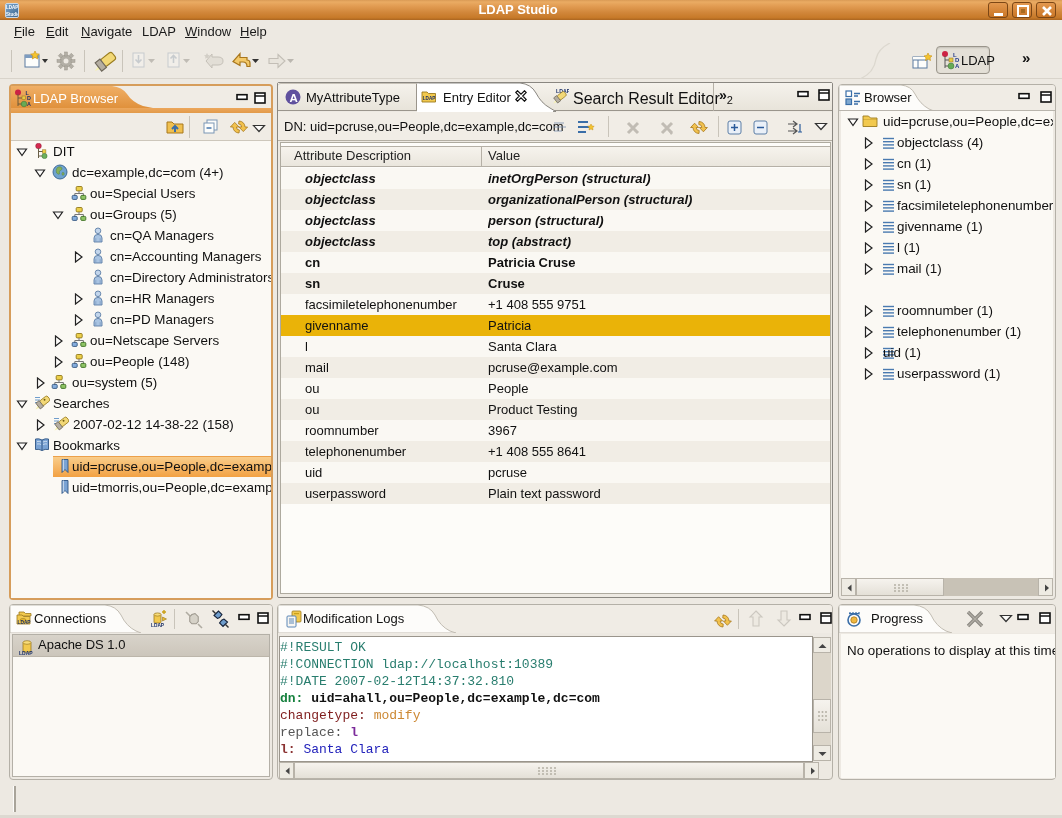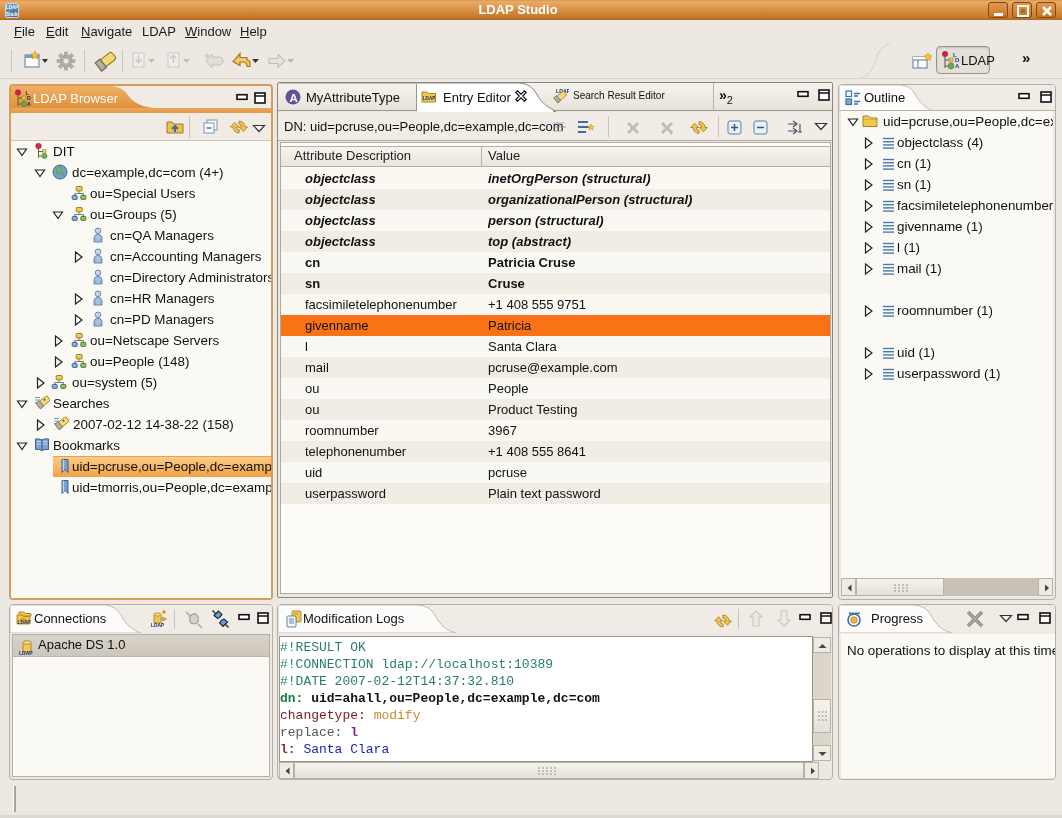--- a/index.html
+++ b/index.html
@@ -466,21 +466,21 @@
   <svg width="18" height="18" style="position:absolute; left:273px; top:4px;" viewBox="0 0 18 18">
     <text x="5" y="6" font-size="5.2" font-weight="bold" fill="#1a2f66" font-family="Liberation Sans">LDAP</text>
     <g transform="translate(1,3.5) scale(0.9)">
       <path d="M1.5 14.5 L4 10.5 L6 12.5 Z" fill="#f6f2b0"></path>
       <g transform="rotate(-38 8 8)">
         <rect x="6.5" y="5" width="10" height="6" rx="1.8" fill="#f2d876" stroke="#9a7d20" stroke-width=".8"></rect>
         <rect x="3" y="4.4" width="4.2" height="7.2" fill="#b5aea2" stroke="#6e685c" stroke-width=".8"></rect>
       </g>
     </g>
   </svg>
-  <span style="position:absolute; left:295px; top:7px; font-size:10px;">Search Result Editor</span>
+  <span style="position:absolute; left:295px; top:7px; font-size:16px;">Search Result Editor</span>
   <div style="position:absolute; left:435px; top:0; width:1px; height:28px; background:#b5b0a6;"></div>
   <div style="position:absolute; left:441px; top:4px; font-weight:bold; font-size:14px; letter-spacing:-2px;">»<span style="font-weight:normal;font-size:11px;letter-spacing:0;position:relative;top:4px;left:2px;">2</span></div>
   <svg width="13" height="11" style="position:absolute;left:519px;top:7px;">
       <rect x="1" y="1.7" width="10" height="4.6" fill="#fff" stroke="#111" stroke-width="1.6"></rect>
     </svg>
   <svg width="13" height="12" style="position:absolute;left:540px;top:6px;">
       <rect x="1" y="1" width="10" height="10" fill="#fff" stroke="#111" stroke-width="1.6"></rect>
       <line x1="1" y1="4" x2="11" y2="4" stroke="#111" stroke-width="1.5"></line>
     </svg>
 
@@ -552,21 +552,21 @@
           <span class="cell" style="left:207px;font-weight:bold;">Patricia Cruse</span>
         </div>
       <div style="position:absolute;left:0;top:105px;width:549px;height:21px;background:#f1ede5;">
           <span class="cell" style="left:24px;font-weight:bold;">sn</span>
           <span class="cell" style="left:207px;font-weight:bold;">Cruse</span>
         </div>
       <div style="position:absolute;left:0;top:126px;width:549px;height:21px;background:#faf8f3;">
           <span class="cell" style="left:24px;">facsimiletelephonenumber</span>
           <span class="cell" style="left:207px;">+1 408 555 9751</span>
         </div>
-      <div style="position:absolute;left:0;top:147px;width:549px;height:21px;background:#f97316;">
+      <div style="position:absolute;left:0;top:147px;width:549px;height:21px;background:#eab308;">
           <span class="cell" style="left:24px;">givenname</span>
           <span class="cell" style="left:207px;">Patricia</span>
         </div>
       <div style="position:absolute;left:0;top:168px;width:549px;height:21px;background:#faf8f3;">
           <span class="cell" style="left:24px;">l</span>
           <span class="cell" style="left:207px;">Santa Clara</span>
         </div>
       <div style="position:absolute;left:0;top:189px;width:549px;height:21px;background:#f1ede5;">
           <span class="cell" style="left:24px;">mail</span>
           <span class="cell" style="left:207px;">pcruse@example.com</span>
@@ -602,21 +602,21 @@
 <div id="outline" style="position:absolute; left:838px; top:84px; width:218px; height:516px; border:1px solid #b4b0a7; border-radius:4px; background:#EDE9E2;">
   <div style="position:absolute; left:0; top:0; right:0; height:26px; background:#f0ece5; border-radius:3px 3px 0 0;"></div>
   <svg width="100" height="26" style="position:absolute;left:0;top:0;">
     <path d="M0 0 L62 0 Q72 1 76 9 Q81 19 90 24 L95 26 L0 26 Z" fill="#fdfcfa" stroke="#c2bdb3" stroke-width="1"></path>
   </svg>
   <svg width="16" height="16" style="position:absolute; left:6px; top:5px;">
     <rect x="1" y="1" width="5.5" height="5.5" fill="#fff" stroke="#3a6ea8" stroke-width="1.2"></rect>
     <rect x="1" y="9" width="5.5" height="5.5" fill="#7fa8d0" stroke="#3a6ea8" stroke-width="1.2"></rect>
     <path d="M9 3.5 h6 M9 6 h4 M9 11.5 h6 M9 14 h4" stroke="#3a6ea8" stroke-width="1.3"></path>
   </svg>
-  <span style="position:absolute; left:25px; top:5px; font-size:13px;">Outline</span>
+  <span style="position:absolute; left:25px; top:5px; font-size:13px;">Browser</span>
   <svg width="13" height="11" style="position:absolute;left:179px;top:7px;">
       <rect x="1" y="1.7" width="10" height="4.6" fill="#fff" stroke="#111" stroke-width="1.6"></rect>
     </svg>
   <svg width="13" height="12" style="position:absolute;left:201px;top:6px;">
       <rect x="1" y="1" width="10" height="10" fill="#fff" stroke="#111" stroke-width="1.6"></rect>
       <line x1="1" y1="4" x2="11" y2="4" stroke="#111" stroke-width="1.5"></line>
     </svg>
 
   <div style="position:absolute; left:0px; top:25px; width:216px; height:1px; background:#b9b5ad;"></div>
   <div style="position:absolute; left:2px; top:26px; width:212px; height:467px; background:#FBF9F4; overflow:hidden;">
@@ -694,28 +694,37 @@
     </div>
     <div class="trow" style="left:0;top:189px;width:212px;">
       <svg class="arr" style="left:21px;" width="12" height="12">
           <use href="#arr-c"></use>
         </svg>
       <svg class="icn16" style="left:40px;">
           <use href="#i-attr"></use>
         </svg>
       <span class="lbl" style="left:56px;">roomnumber (1)</span>
     </div>
+    <div class="trow" style="left:0;top:210px;width:212px;">
+      <svg class="arr" style="left:21px;" width="12" height="12">
+          <use href="#arr-c"></use>
+        </svg>
+      <svg class="icn16" style="left:40px;">
+          <use href="#i-attr"></use>
+        </svg>
+      <span class="lbl" style="left:56px;">telephonenumber (1)</span>
+    </div>
     <div class="trow" style="left:0;top:231px;width:212px;">
       <svg class="arr" style="left:21px;" width="12" height="12">
           <use href="#arr-c"></use>
         </svg>
       <svg class="icn16" style="left:40px;">
           <use href="#i-attr"></use>
         </svg>
-      <span class="lbl" style="left:56px;">uid (1)</span>
+      <span class="lbl" style="left:42px;">uid (1)</span>
     </div>
     <div class="trow" style="left:0;top:252px;width:212px;">
       <svg class="arr" style="left:21px;" width="12" height="12">
           <use href="#arr-c"></use>
         </svg>
       <svg class="icn16" style="left:40px;">
           <use href="#i-attr"></use>
         </svg>
       <span class="lbl" style="left:56px;">userpassword (1)</span>
     </div>

